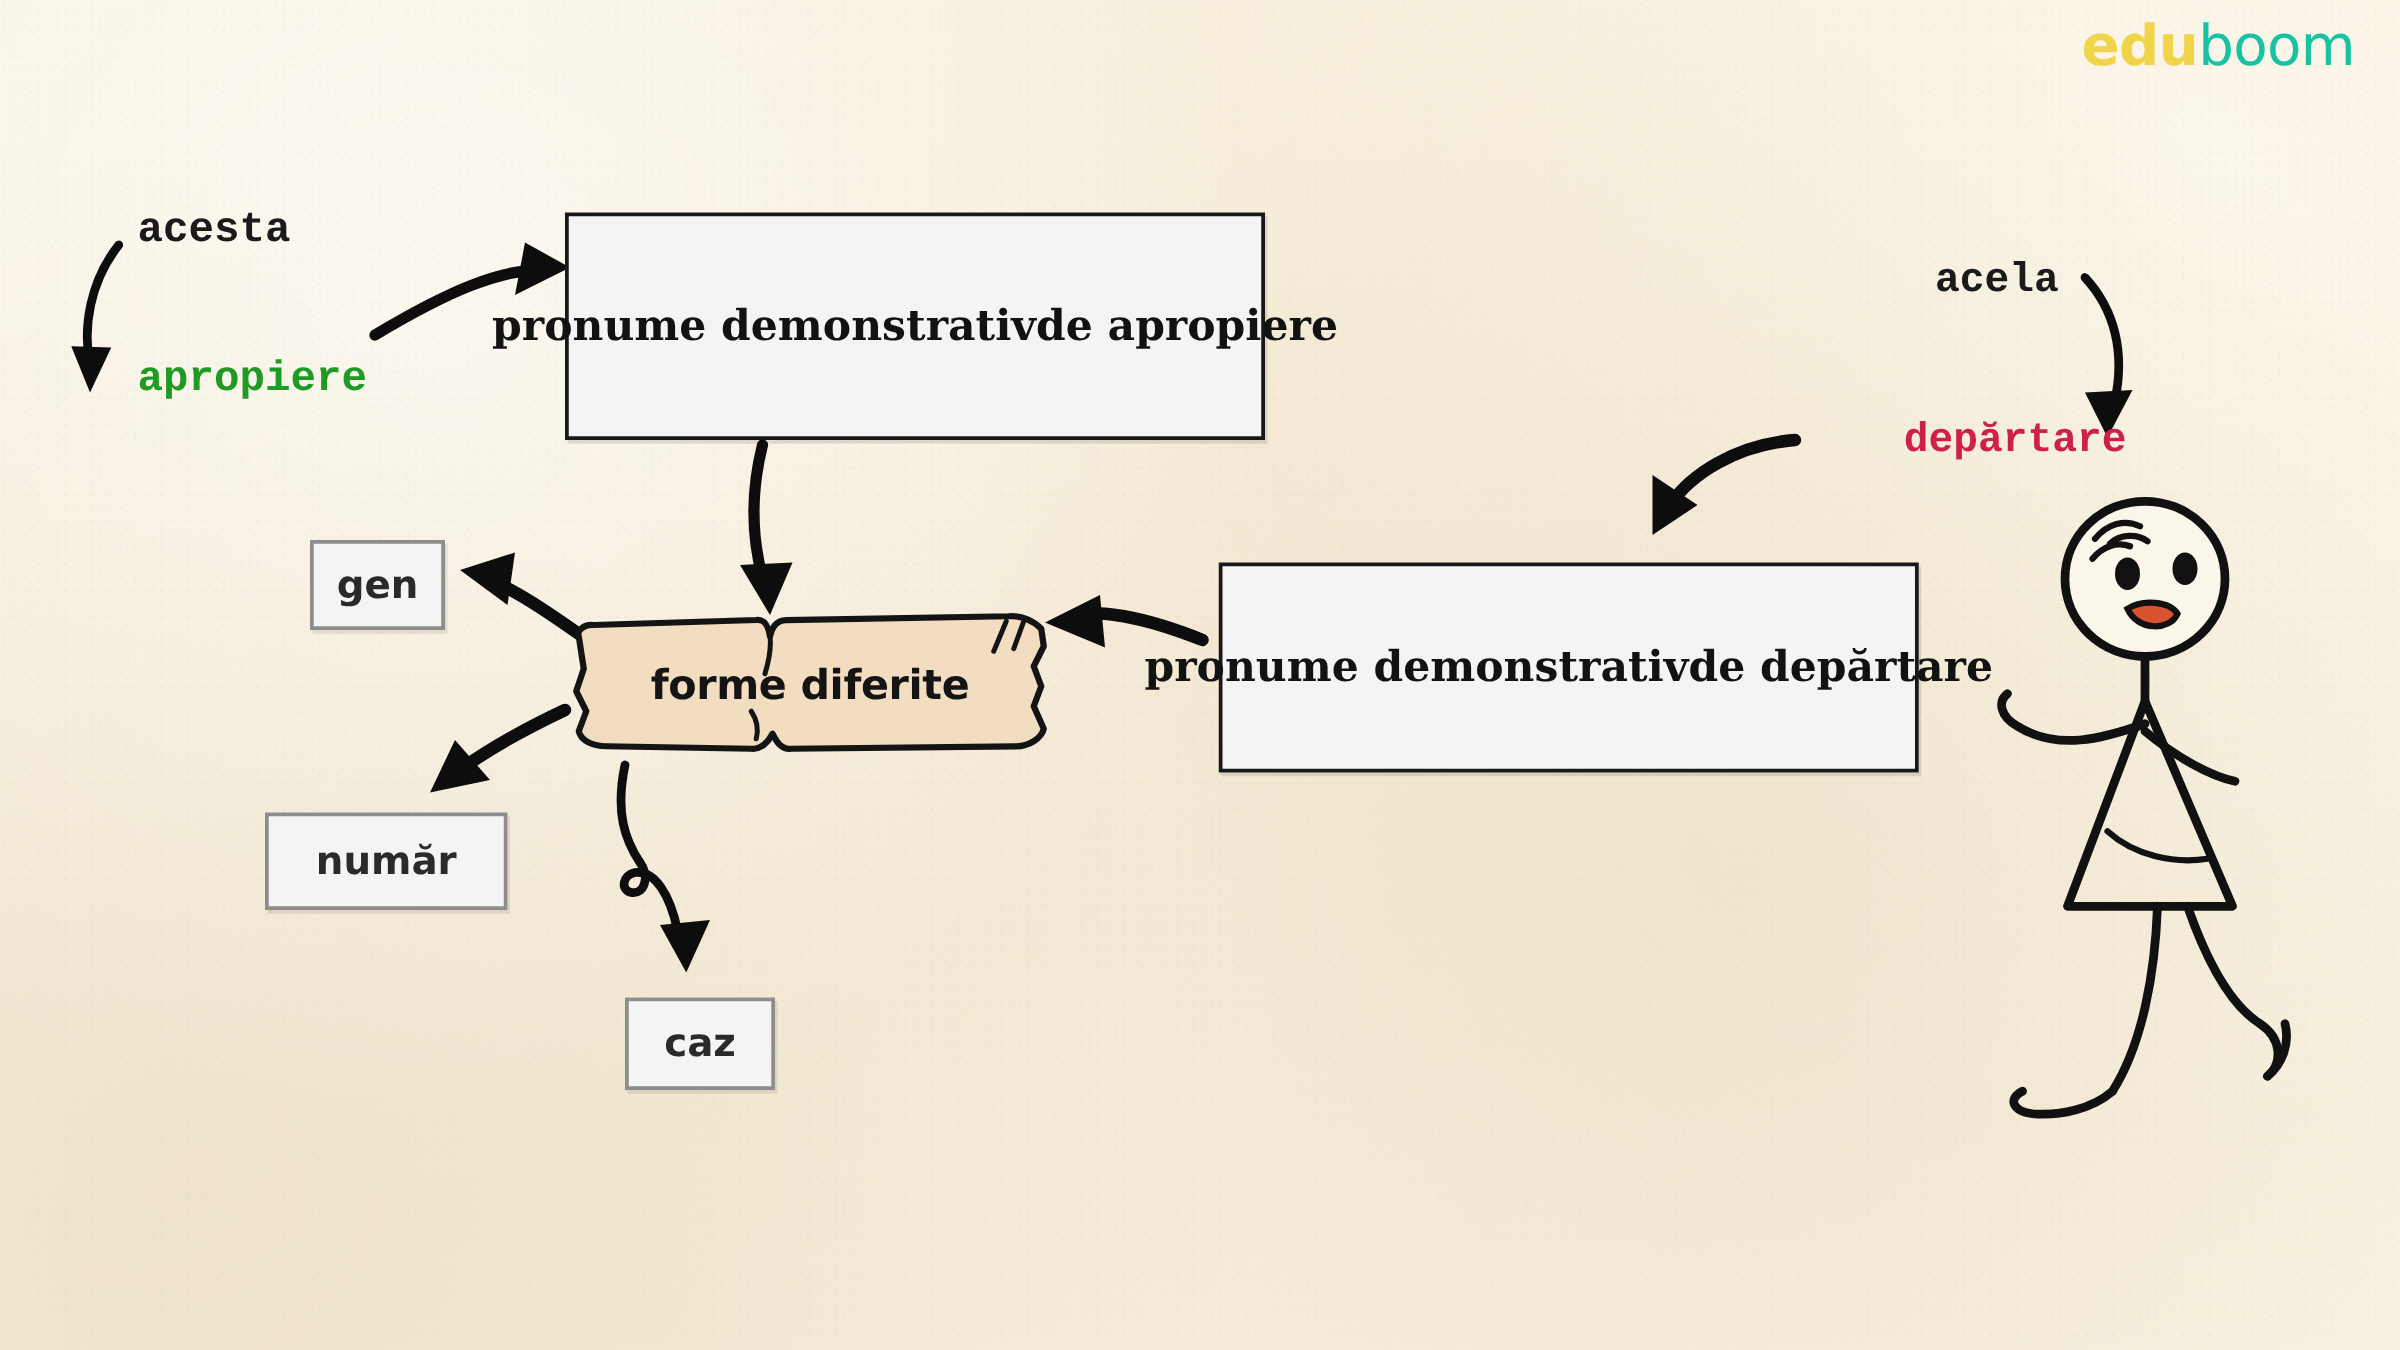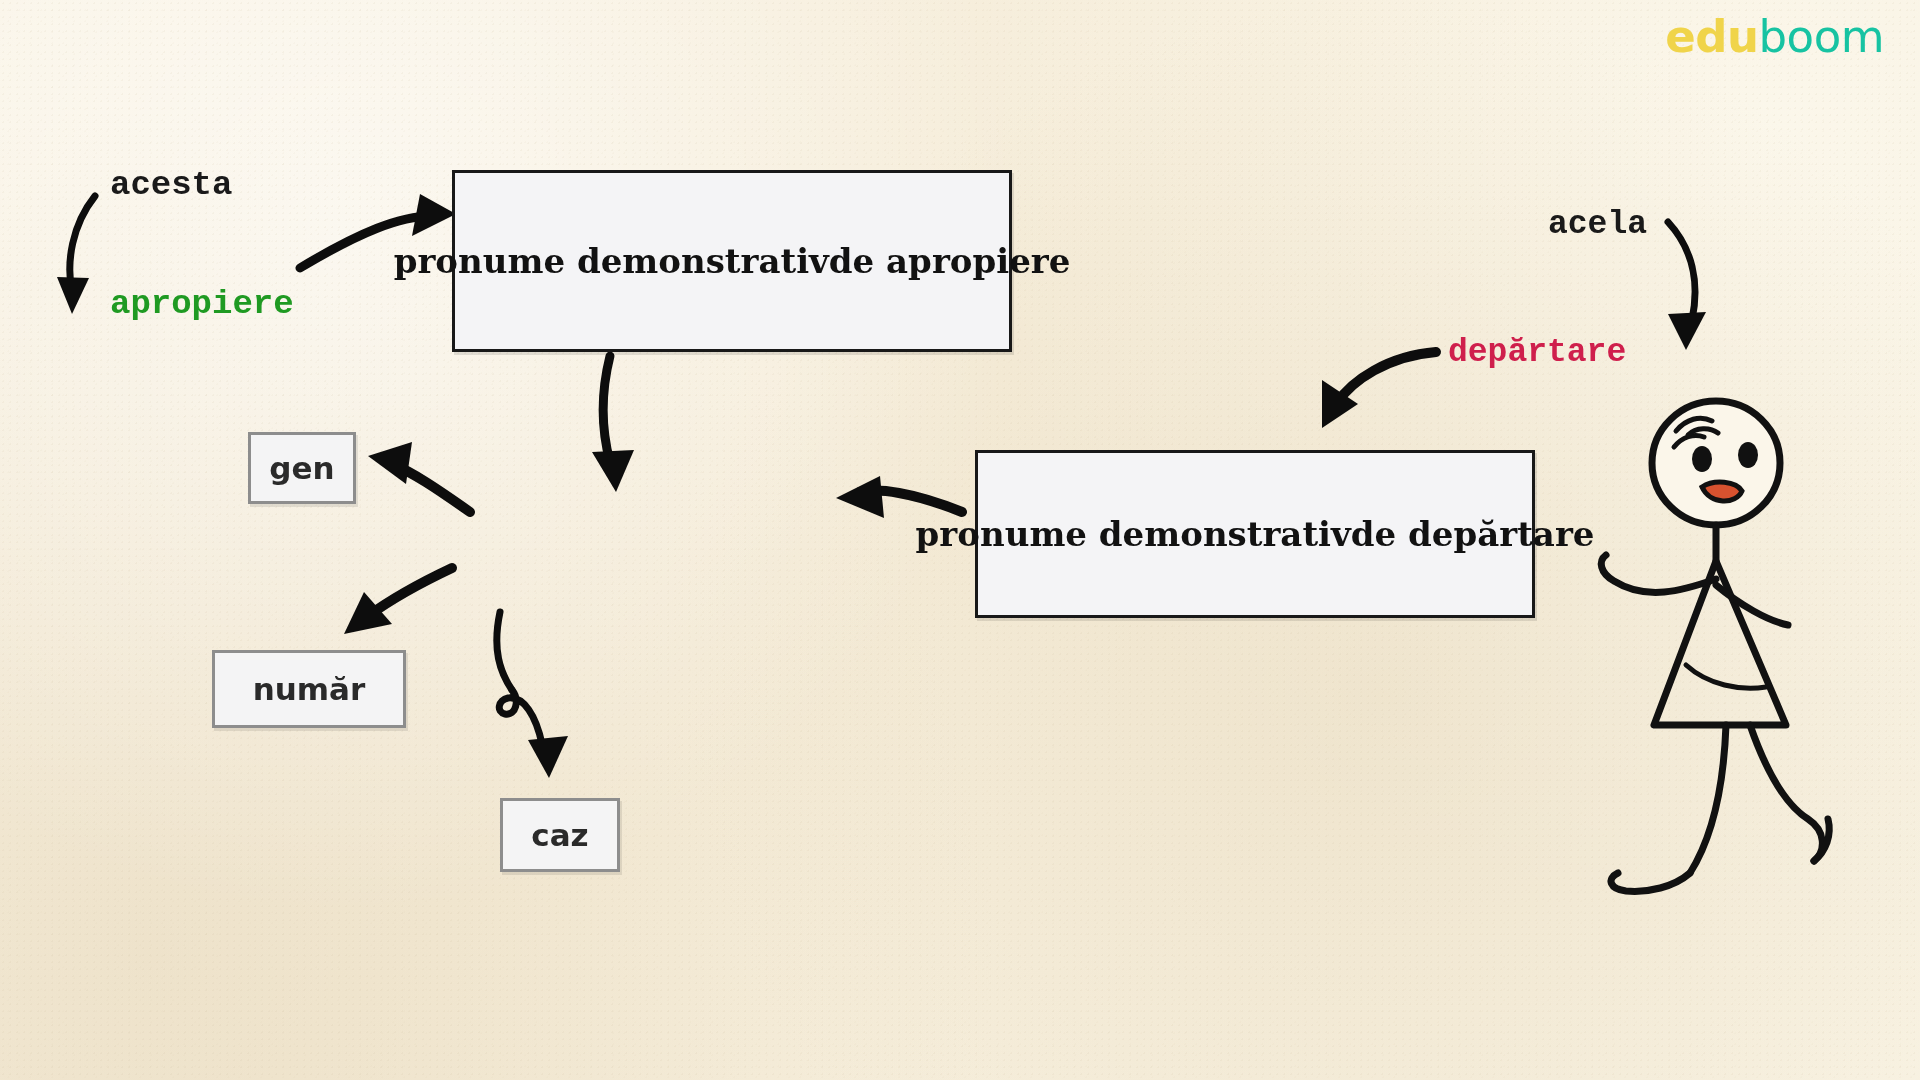--- a/index.html
+++ b/index.html
@@ -125,21 +125,21 @@
   .keyword {
     position: absolute;
     font-family: Liberation Mono, monospace;
     font-weight: 700;
     white-space: nowrap;
     line-height: 1;
   }
   #kw-acesta    { left: 110px;  top: 168px; font-size: 34px; color: #1a1a1a; }
   #kw-apropiere { left: 110px;  top: 287px; font-size: 34px; color: #1f9a22; }
   #kw-acela     { left: 1548px; top: 208px; font-size: 33px; color: #1a1a1a; text-align: center; }
-  #kw-departare { left: 1448px; top: 336px; font-size: 33px; color: #cf1f4c; }
+  #kw-departare { left: 1523px; top: 336px; font-size: 33px; color: #cf1f4c; }
 
   
   #arrows {
     position: absolute;
     inset: 0;
     width: 1920px;
     height: 1080px;
     pointer-events: none;
   }
   #arrows path { fill: none; stroke: #0d0d0d; stroke-linecap: round; stroke-linejoin: round; }
@@ -229,20 +229,33 @@
   <div class="bigbox" id="box-apropiere">
     <span class="line">pronume demonstrativ</span>
     <span class="line">de apropiere</span>
   </div>
 
   <div class="bigbox" id="box-departare">
     <span class="line">pronume demonstrativ</span>
     <span class="line">de depărtare</span>
   </div>
 
+  <div id="scroll-forme">
+    <svg viewBox="0 0 386 118" preserveAspectRatio="none">
+      <path d="M8,22 C6,18 12,12 20,13 L150,9 C158,8 160,16 161,22 C162,16 166,9 174,9
+               L352,6 C362,5 372,10 378,16 L380,30 L372,46 L378,62 L372,78 L380,96
+               C378,104 368,110 358,110 L178,112 C170,113 166,106 163,100
+               C160,106 154,113 146,112 L30,110 C20,110 10,106 8,98
+               L14,82 L6,66 L12,48 Z" fill="#f2ddc0" stroke="#141414" stroke-width="5" stroke-linejoin="round"></path>
+      <path d="M161,22 C162,30 160,42 157,52" fill="none" stroke="#141414" stroke-width="4" stroke-linecap="round"></path>
+      <path d="M350,10 L340,34 M364,10 L356,32" fill="none" stroke="#141414" stroke-width="4" stroke-linecap="round"></path>
+      <path d="M150,104 C152,96 150,88 146,82" fill="none" stroke="#141414" stroke-width="4" stroke-linecap="round"></path>
+    </svg>
+    <div id="scroll-label">forme diferite</div>
+  </div>
 
   <div class="smallbox" id="box-gen">gen</div>
   <div class="smallbox" id="box-numar">număr</div>
   <div class="smallbox" id="box-caz">caz</div>
 
   <div id="stickman">
     <svg viewBox="0 0 280 620">
 
       <ellipse class="fillw" cx="126" cy="68" rx="64" ry="62"></ellipse>
 

